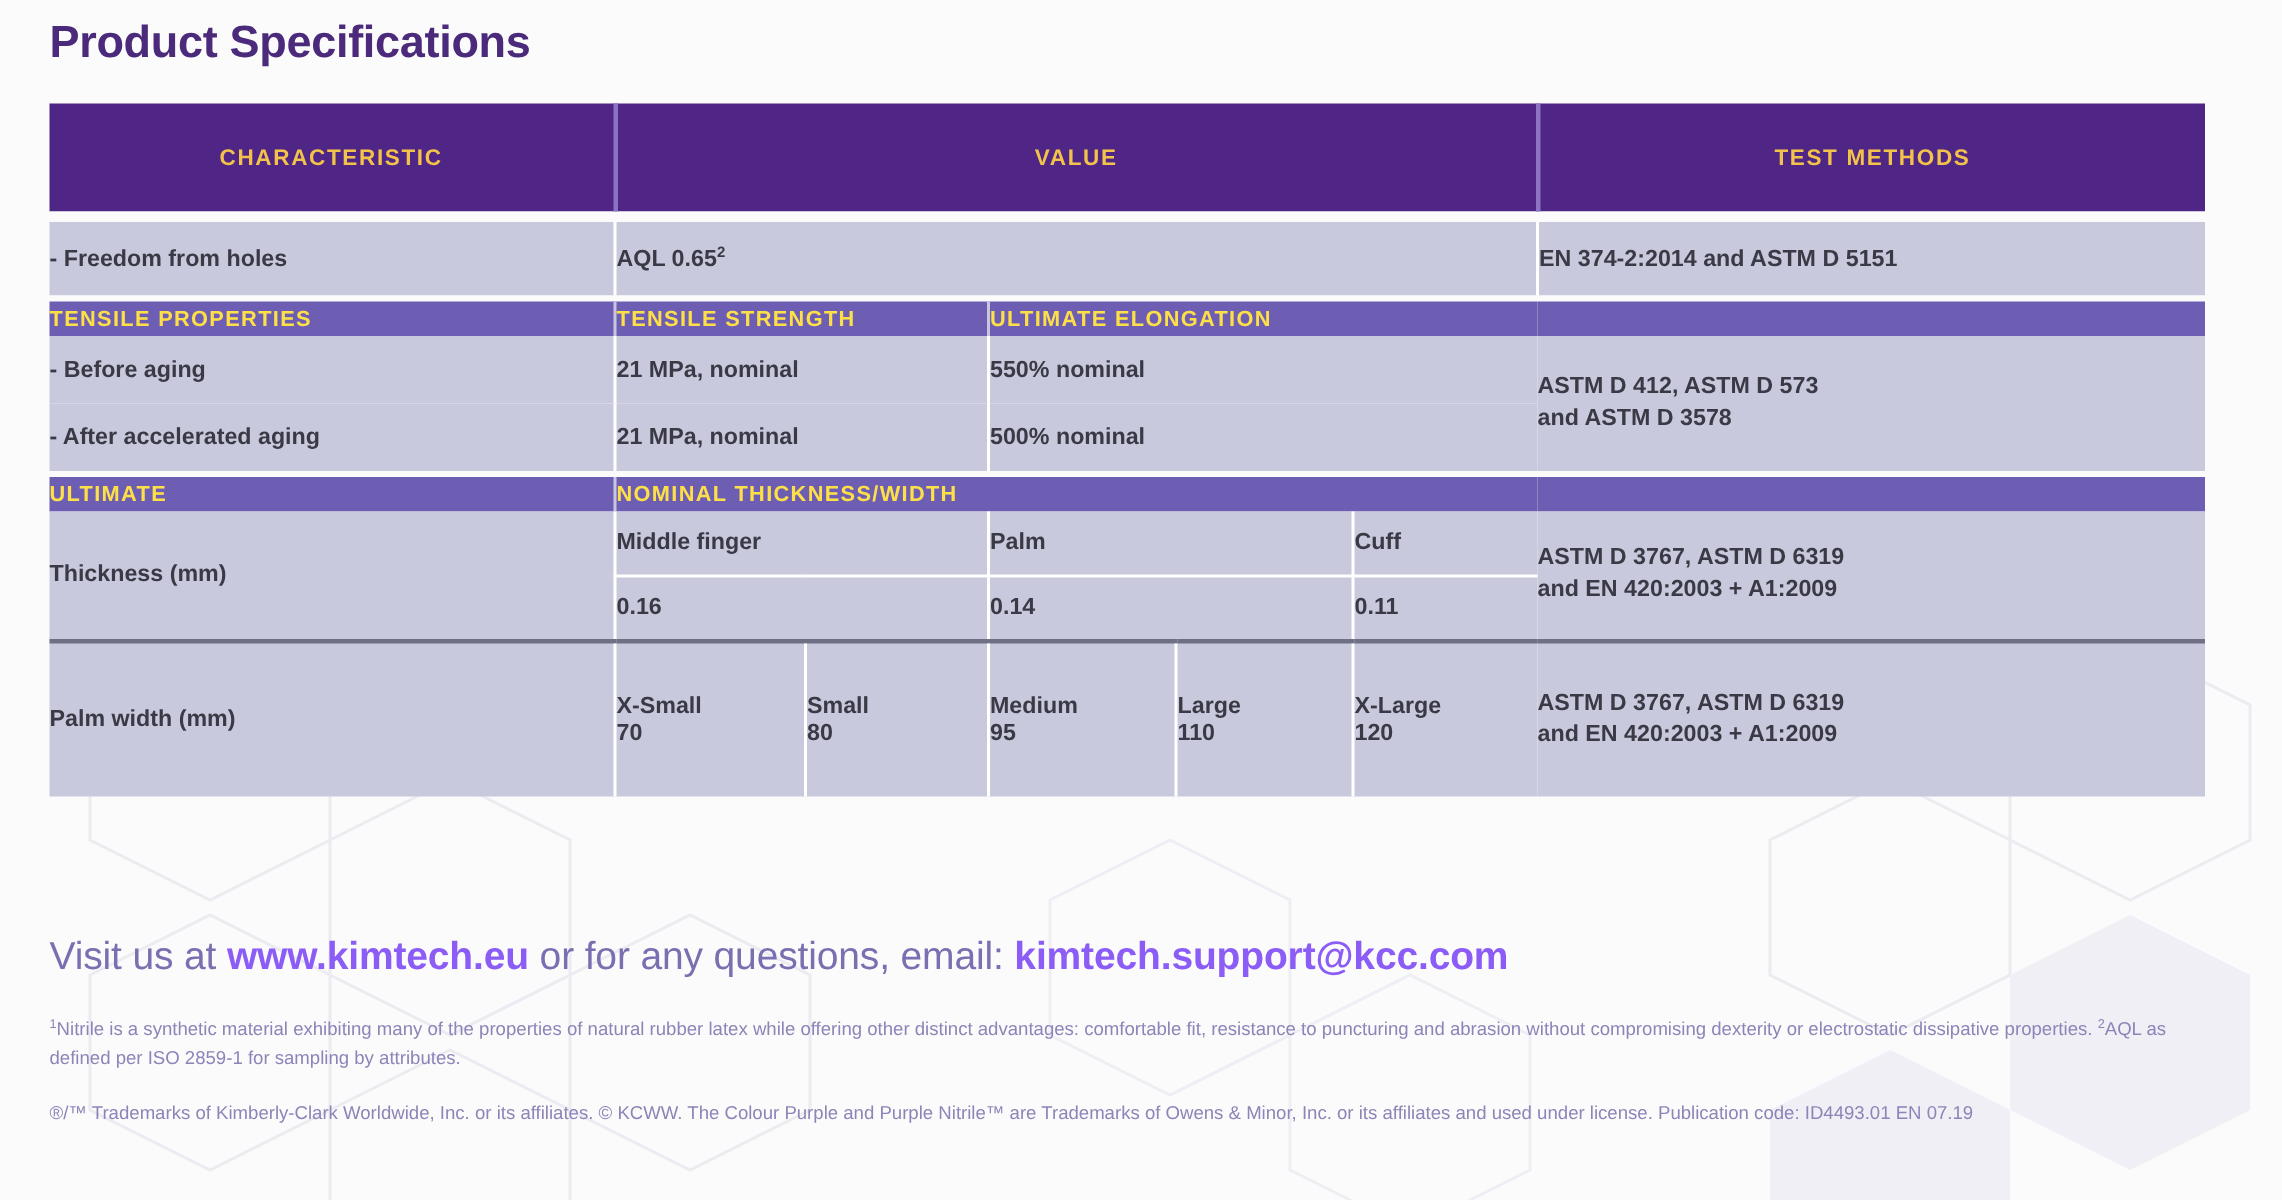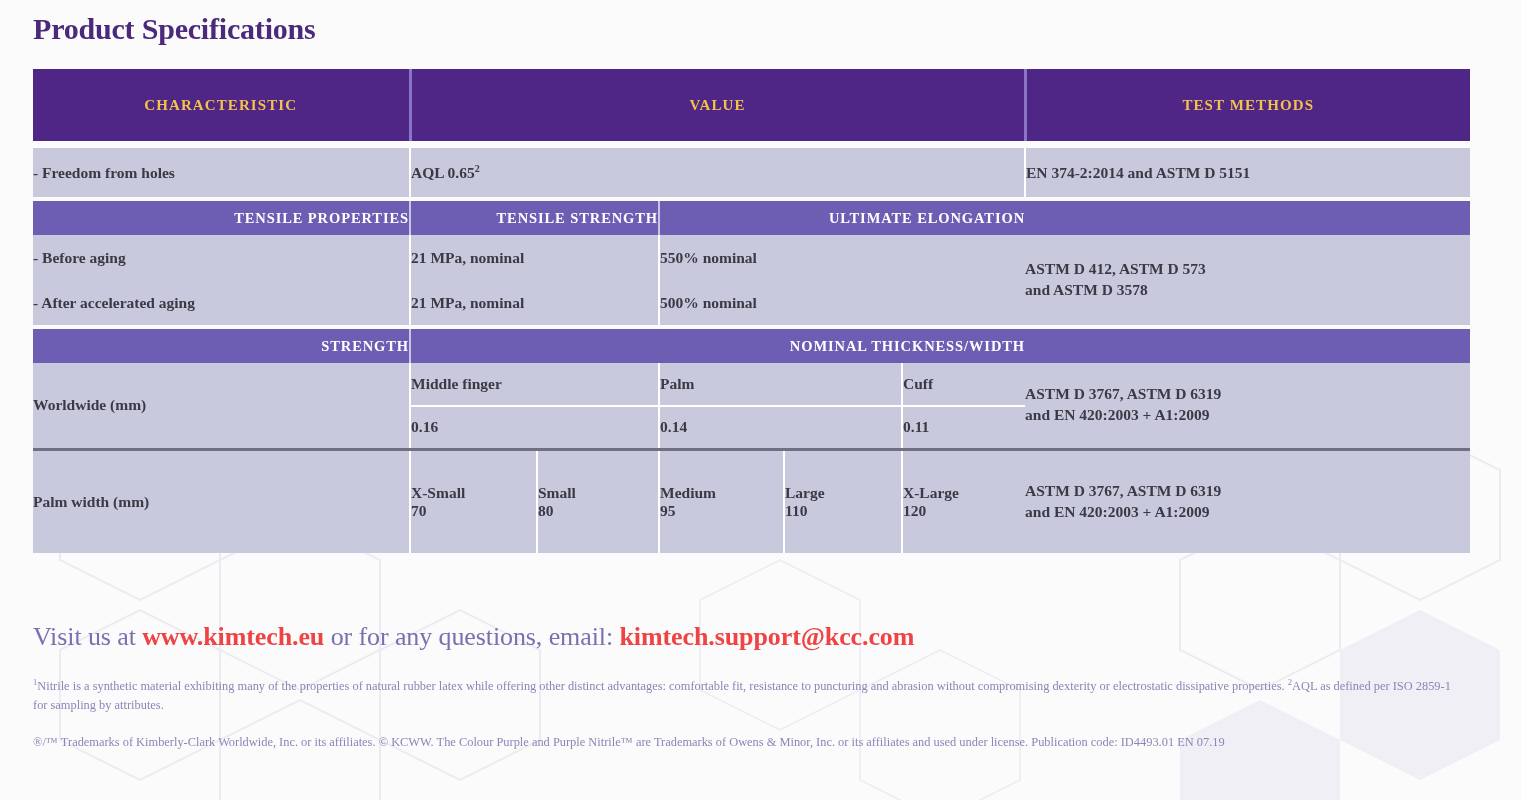--- a/index.html
+++ b/index.html
@@ -3,21 +3,21 @@
 <meta charset="utf-8">
 <style>
   html,body{margin:0;padding:0;}
   body{
     width:1521px;height:800px;
     background:#fbfbfb;
     font-family:"Liberation Sans", sans-serif;
     overflow:hidden;position:relative;
   }
   #hexbg{position:absolute;inset:0;z-index:0;pointer-events:none;}
-  #page{position:relative;z-index:1;width:1521px;height:800px;font-family:Liberation Serif, serif;}
+  #page{position:relative;z-index:1;width:1521px;height:800px;}
 
   .title{
     position:absolute;left:33px;top:12px;
     font-size:30px;font-weight:bold;color:#4b2a7b;
     letter-spacing:-0.2px;
   }
 
   .tablewrap{position:absolute;left:33px;top:69px;width:1437px;}
   table.spec{border-collapse:collapse;width:1437px;table-layout:fixed;}
   table.spec td,table.spec th{padding:0;margin:0;}
@@ -26,23 +26,23 @@
     background:#4f2585;color:#f3c24a;
     font-size:15px;font-weight:bold;letter-spacing:1.1px;
     text-align:center;height:72px;vertical-align:middle;
     border-right:3px solid #8b74c4;
   }
   .hdr.last{border-right:none;}
 
   .gap{height:7px;background:#fbfbfb;}
 
   .sub{
-    background:#6d5eb4;color:#ffffff;
+    background:#6d5eb4;color:#fde047;
     font-size:14.5px;font-weight:bold;letter-spacing:0.9px;
-    text-align:right;height:34px;vertical-align:middle;
+    text-align:left;height:23px;vertical-align:middle;
     border-right:2px solid #c9c6e0;
   }
   .sub.nobr{border-right:none;}
   .sub.blank{background:#6d5eb4;}
 
   .cell{
     background:#c9c9dd;color:#3a3a46;
     font-size:15.5px;font-weight:bold;
     text-align:left;vertical-align:middle;
     border-right:2px solid #ffffff;
@@ -53,21 +53,21 @@
 
   .rowsep{border-bottom:2px solid #ffffff;}
   .thickline{border-top:3px solid #6f6f85;}
 
   .sup{font-size:10px;vertical-align:super;}
 
   .visit{
     position:absolute;left:33px;top:622px;
     font-size:26px;color:#7a6fb0;letter-spacing:-0.1px;
   }
-  .visit b{color:#ef4444;font-weight:bold;}
+  .visit b{color:#8b5cf6;font-weight:bold;}
 
   .fnote{
     position:absolute;left:33px;
     font-size:12.4px;color:#8b85b8;line-height:1.55;
     width:1420px;font-weight:normal;
   }
   #fn1{top:676px;}
   #fn2{top:733px;}
   .fn-sup{font-size:8.5px;vertical-align:super;}
 </style>
@@ -157,27 +157,27 @@
         <td class="cell">- After accelerated aging</td>
         <td class="cell" colspan="2">21 MPa, nominal</td>
         <td class="cell nobr" colspan="3">500% nominal</td>
       </tr>
 
       <tr>
         <td class="gap" colspan="7" style="height:4px;"></td>
       </tr>
 
       <tr>
-        <td class="sub">STRENGTH</td>
+        <td class="sub">ULTIMATE</td>
         <td class="sub nobr" colspan="5">NOMINAL THICKNESS/WIDTH</td>
         <td class="sub blank nobr"></td>
       </tr>
 
       <tr style="height:43px;">
-        <td class="cell" rowspan="2">Worldwide (mm)</td>
+        <td class="cell" rowspan="2">Thickness (mm)</td>
         <td class="cell rowsep" colspan="2" style="font-weight:bold;">Middle finger</td>
         <td class="cell rowsep" colspan="2" style="font-weight:bold;">Palm</td>
         <td class="cell rowsep nobr" style="font-weight:bold;">Cuff</td>
         <td class="cell nobr tm" rowspan="2">
           <div>ASTM D 3767, ASTM D 6319</div>
           <div>and EN 420:2003 + A1:2009</div>
         </td>
       </tr>
 
       <tr style="height:43px;">

